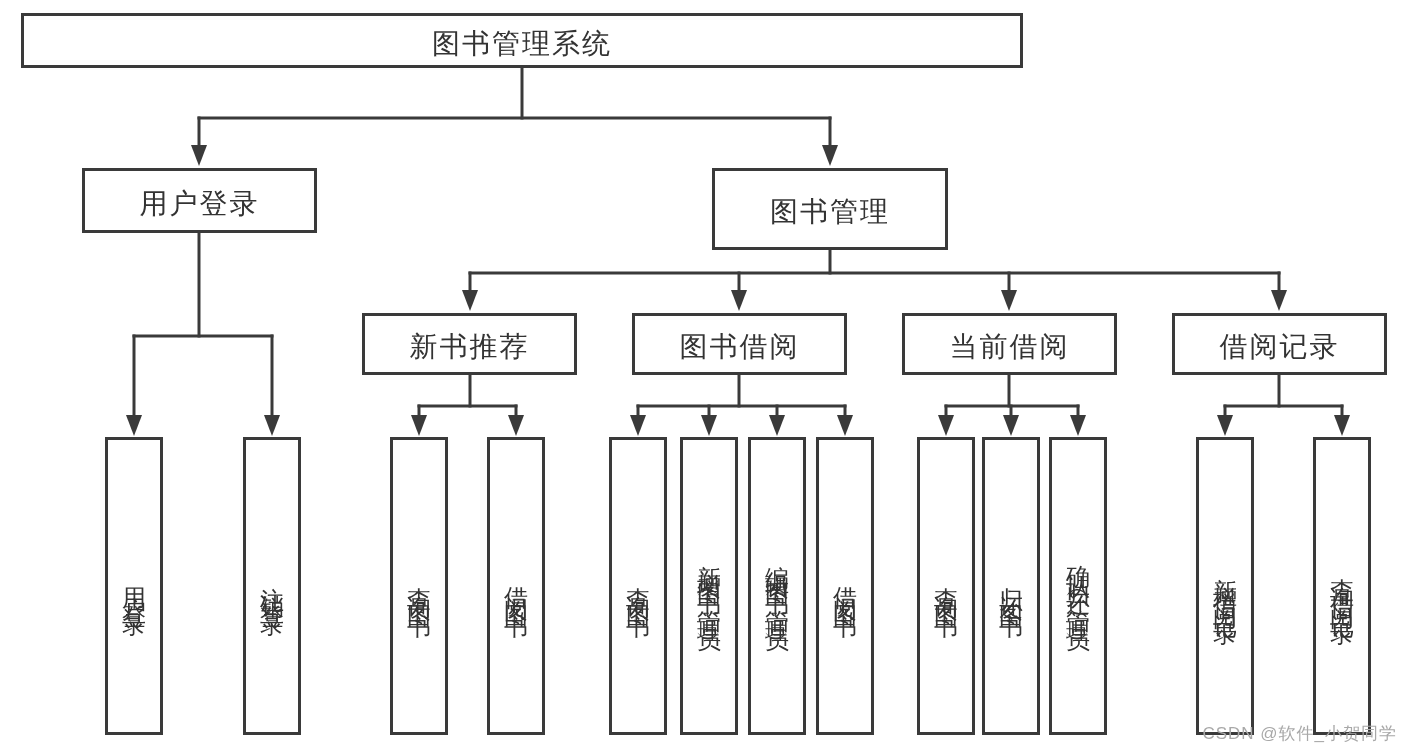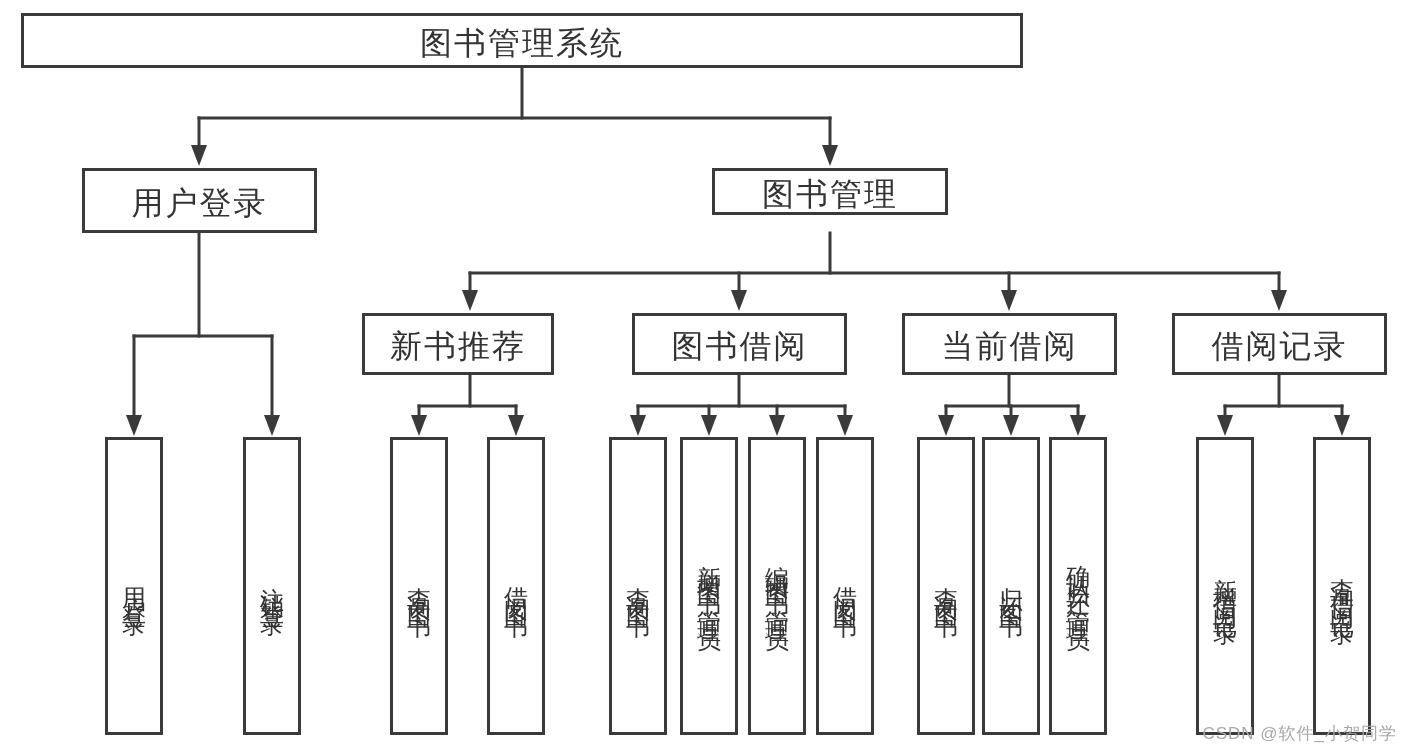--- a/index.html
+++ b/index.html
@@ -30,21 +30,21 @@
     position: absolute;
     z-index: 2;
     border: 3px solid var(--line);
     background: var(--bg);
     display: flex;
     align-items: center;
     justify-content: center;
     color: var(--text);
   }
   .lbl {
-    font-size: 32px;
+    font-size: 28px;
     letter-spacing: 2px;
     white-space: nowrap;
     margin-top: 6px;
   }
   .leaf { top: 437px; width: 58px; height: 298px; }
   .lbl-v {
     writing-mode: vertical-rl;
     text-orientation: mixed;
     font-size: 24px;
     letter-spacing: 9px;
@@ -135,25 +135,25 @@
     </g>
   </svg>
 
   <div class="node" style="left:21px;top:13px;width:1002px;height:55px">
     <span class="lbl">图书管理系统</span>
   </div>
 
   <div class="node" style="left:82px;top:168px;width:235px;height:65px">
     <span class="lbl">用户登录</span>
   </div>
-  <div class="node" style="left:712px;top:168px;width:236px;height:47px">
+  <div class="node" style="left:712px;top:168px;width:236px;height:82px">
     <span class="lbl">图书管理</span>
   </div>
 
-  <div class="node" style="left:362px;top:313px;width:192px;height:62px">
+  <div class="node" style="left:362px;top:313px;width:215px;height:62px">
     <span class="lbl">新书推荐</span>
   </div>
   <div class="node" style="left:902px;top:313px;width:215px;height:62px">
     <span class="lbl">当前借阅</span>
   </div>
   <div class="node" style="left:632px;top:313px;width:215px;height:62px">
     <span class="lbl">图书借阅</span>
   </div>
   <div class="node" style="left:1172px;top:313px;width:215px;height:62px">
     <span class="lbl">借阅记录</span>

